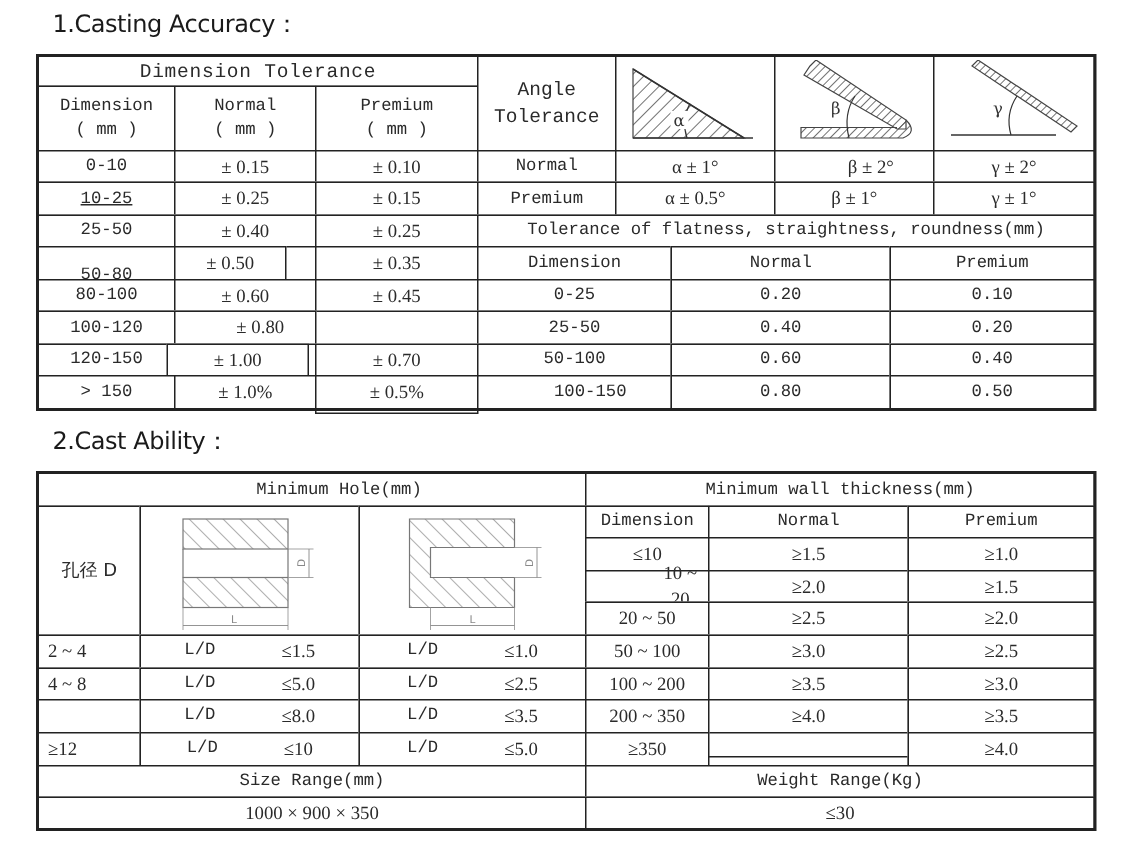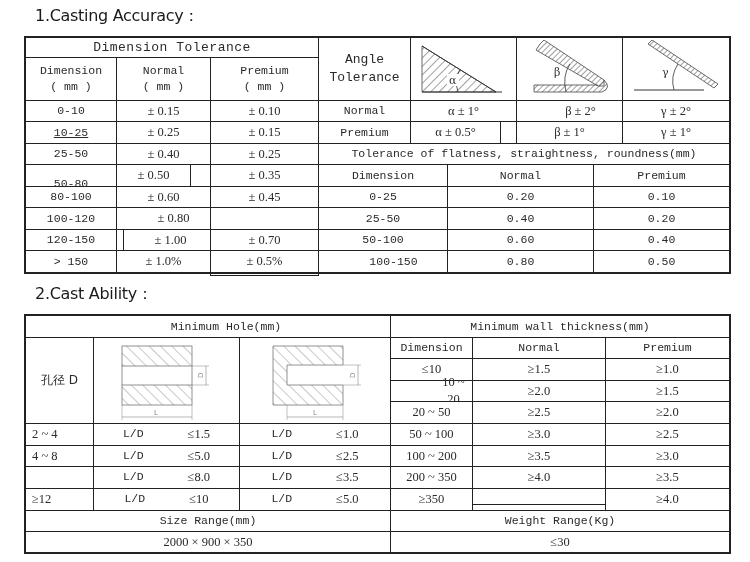--- a/index.html
+++ b/index.html
@@ -64,21 +64,21 @@
     <div class="cell serif" style="left:116px;top:186px;width:95px;height:22px;">± 0.60</div>
     <div class="cell serif" style="left:210px;top:186px;width:109px;height:22px;">± 0.45</div>
   </div>
   <div>
     <div class="cell" style="left:25px;top:207px;width:92px;height:23px;">100-120</div>
     <div class="cell serif" style="left:116px;top:207px;width:95px;height:23px;padding-left:20px;">± 0.80</div>
     <div class="cell serif" style="left:210px;top:207px;width:109px;height:23px;margin-top:46px;">± 0.55</div>
   </div>
   <div>
     <div class="cell" style="left:25px;top:229px;width:92px;height:22px;">120-150</div>
-    <div class="cell serif" style="left:123px;top:229px;width:95px;height:22px;">± 1.00</div>
+    <div class="cell serif" style="left:111px;top:229px;width:95px;height:22px;">± 1.00</div>
     <div class="cell serif" style="left:210px;top:229px;width:109px;height:22px;">± 0.70</div>
   </div>
   <div>
     <div class="cell" style="left:25px;top:250px;width:92px;height:23px;">&gt; 150</div>
     <div class="cell serif" style="left:116px;top:250px;width:95px;height:23px;">± 1.0%</div>
     <div class="cell serif" style="left:210px;top:250px;width:109px;height:23px;">± 0.5%</div>
   </div>
 
   <div class="cell two" style="left:318px;top:37px;width:93px;height:64px;font-size:13px;">
     <span>Angle</span>
@@ -130,21 +130,21 @@
   </div>
 
   <div>
     <div class="cell" style="left:318px;top:100px;width:93px;height:22px;">Normal</div>
     <div class="cell serif" style="left:410px;top:100px;width:107px;height:22px;">α ± 1°</div>
     <div class="cell serif" style="left:516px;top:100px;width:129px;height:22px;">β ± 2°</div>
     <div class="cell serif" style="left:622px;top:100px;width:108px;height:22px;">γ ± 2°</div>
   </div>
   <div>
     <div class="cell" style="left:318px;top:121px;width:93px;height:23px;">Premium</div>
-    <div class="cell serif" style="left:410px;top:121px;width:91px;height:23px;text-align:center;">α ± 0.5°</div>
+    <div class="cell serif" style="left:410px;top:121px;width:107px;height:23px;text-align:center;">α ± 0.5°</div>
     <div class="cell serif" style="left:516px;top:121px;width:107px;height:23px;">β ± 1°</div>
     <div class="cell serif" style="left:622px;top:121px;width:108px;height:23px;">γ ± 1°</div>
   </div>
 
   <div class="cell" style="left:318px;top:143px;width:412px;height:22px;">Tolerance of flatness, straightness, roundness(mm)</div>
   <div class="cell" style="left:318px;top:164px;width:130px;height:23px;">Dimension</div>
   <div class="cell" style="left:447px;top:164px;width:147px;height:23px;">Normal</div>
   <div class="cell" style="left:593px;top:164px;width:137px;height:23px;">Premium</div>
 
   <div>
@@ -315,18 +315,18 @@
     <div class="cell serif" style="left:472px;top:466px;width:134px;height:23px;">≥4.0</div>
     <div class="cell serif" style="left:605px;top:466px;width:125px;height:23px;">≥3.5</div>
   </div>
   <div>
     <div class="cell serif" style="left:390px;top:488px;width:83px;height:23px;">≥350</div>
     <div class="cell serif" style="left:472px;top:504px;width:134px;height:23px;">≥5.0</div>
     <div class="cell serif" style="left:605px;top:488px;width:125px;height:23px;">≥4.0</div>
   </div>
 
   <div class="cell" style="left:25px;top:510px;width:366px;height:22px;">Size Range(mm)</div>
-  <div class="cell serif" style="left:25px;top:531px;width:366px;height:22px;">2000 × 900 × 350</div>
+  <div class="cell serif" style="left:25px;top:531px;width:366px;height:22px;">1000 × 900 × 350</div>
   <div class="cell" style="left:390px;top:510px;width:340px;height:22px;">Weight Range(Kg)</div>
   <div class="cell serif" style="left:390px;top:531px;width:340px;height:22px;">≤30</div>
 
   <div class="outer" style="left:24px;top:314px;width:707px;height:240px;"></div>
 </div>
 
 </body></html>

